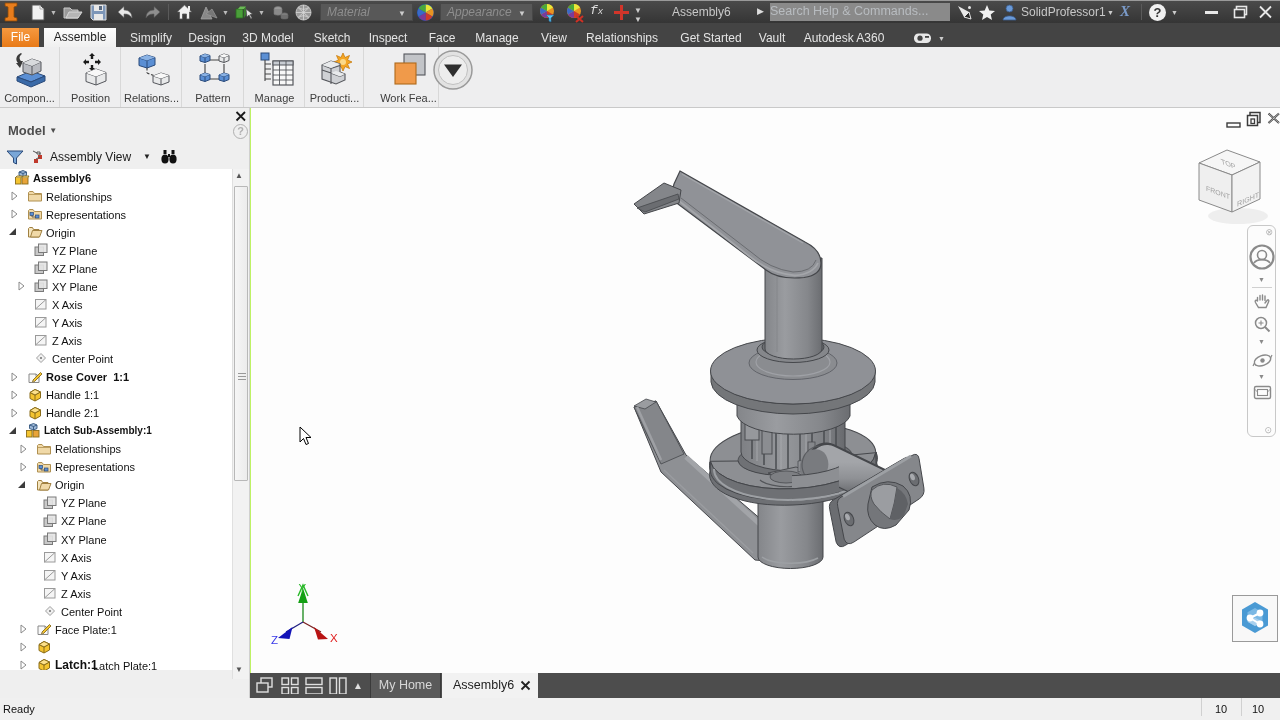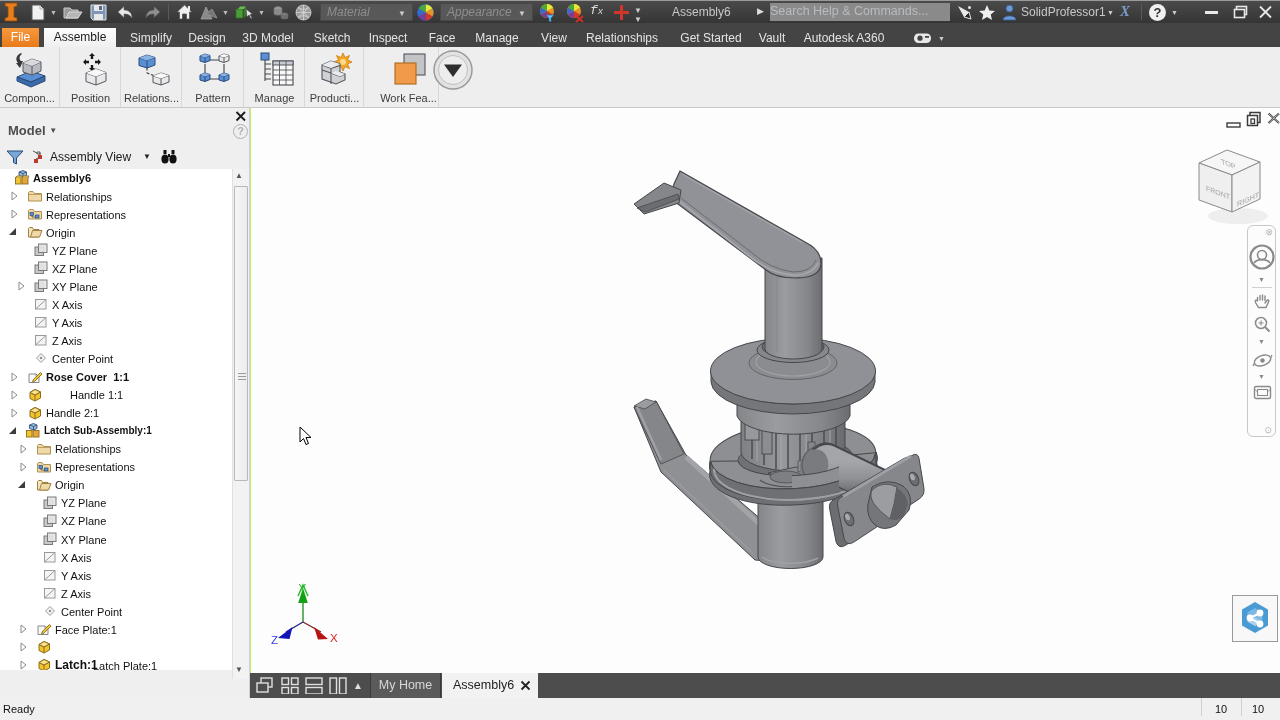--- a/index.html
+++ b/index.html
@@ -447,21 +447,21 @@
       <svg class="abs" style="left:27px;top:261px" width="16" height="16">
           <use href="#i-spart"></use>
         </svg>
       <div class="abs" style="left:46px;top:263px;font-size:11px;font-weight:bold;color:#111;white-space:nowrap;">Rose Cover&nbsp; 1:1</div>
       <svg class="abs" style="left:10px;top:282px" width="8" height="10">
           <path d="M2 1 L7 5 L2 9 Z" fill="none" stroke="#8a8a8a" stroke-width="1"></path>
         </svg>
       <svg class="abs" style="left:27px;top:279px" width="16" height="16">
           <use href="#i-part"></use>
         </svg>
-      <div class="abs" style="left:46px;top:281px;font-size:11px;font-weight:normal;color:#111;white-space:nowrap;margin-left:24px;">Handle 1:1</div>
+      <div class="abs" style="left:46px;top:281px;font-size:11px;font-weight:normal;color:#111;white-space:nowrap;">Handle 1:1</div>
       <svg class="abs" style="left:10px;top:300px" width="8" height="10">
           <path d="M2 1 L7 5 L2 9 Z" fill="none" stroke="#8a8a8a" stroke-width="1"></path>
         </svg>
       <svg class="abs" style="left:27px;top:297px" width="16" height="16">
           <use href="#i-part"></use>
         </svg>
       <div class="abs" style="left:46px;top:299px;font-size:11px;font-weight:normal;color:#111;white-space:nowrap;">Handle 2:1</div>
       <svg class="abs" style="left:8px;top:318px" width="9" height="9">
           <path d="M8 1 L8 8 L1 8 Z" fill="#3c3c3c"></path>
         </svg>

